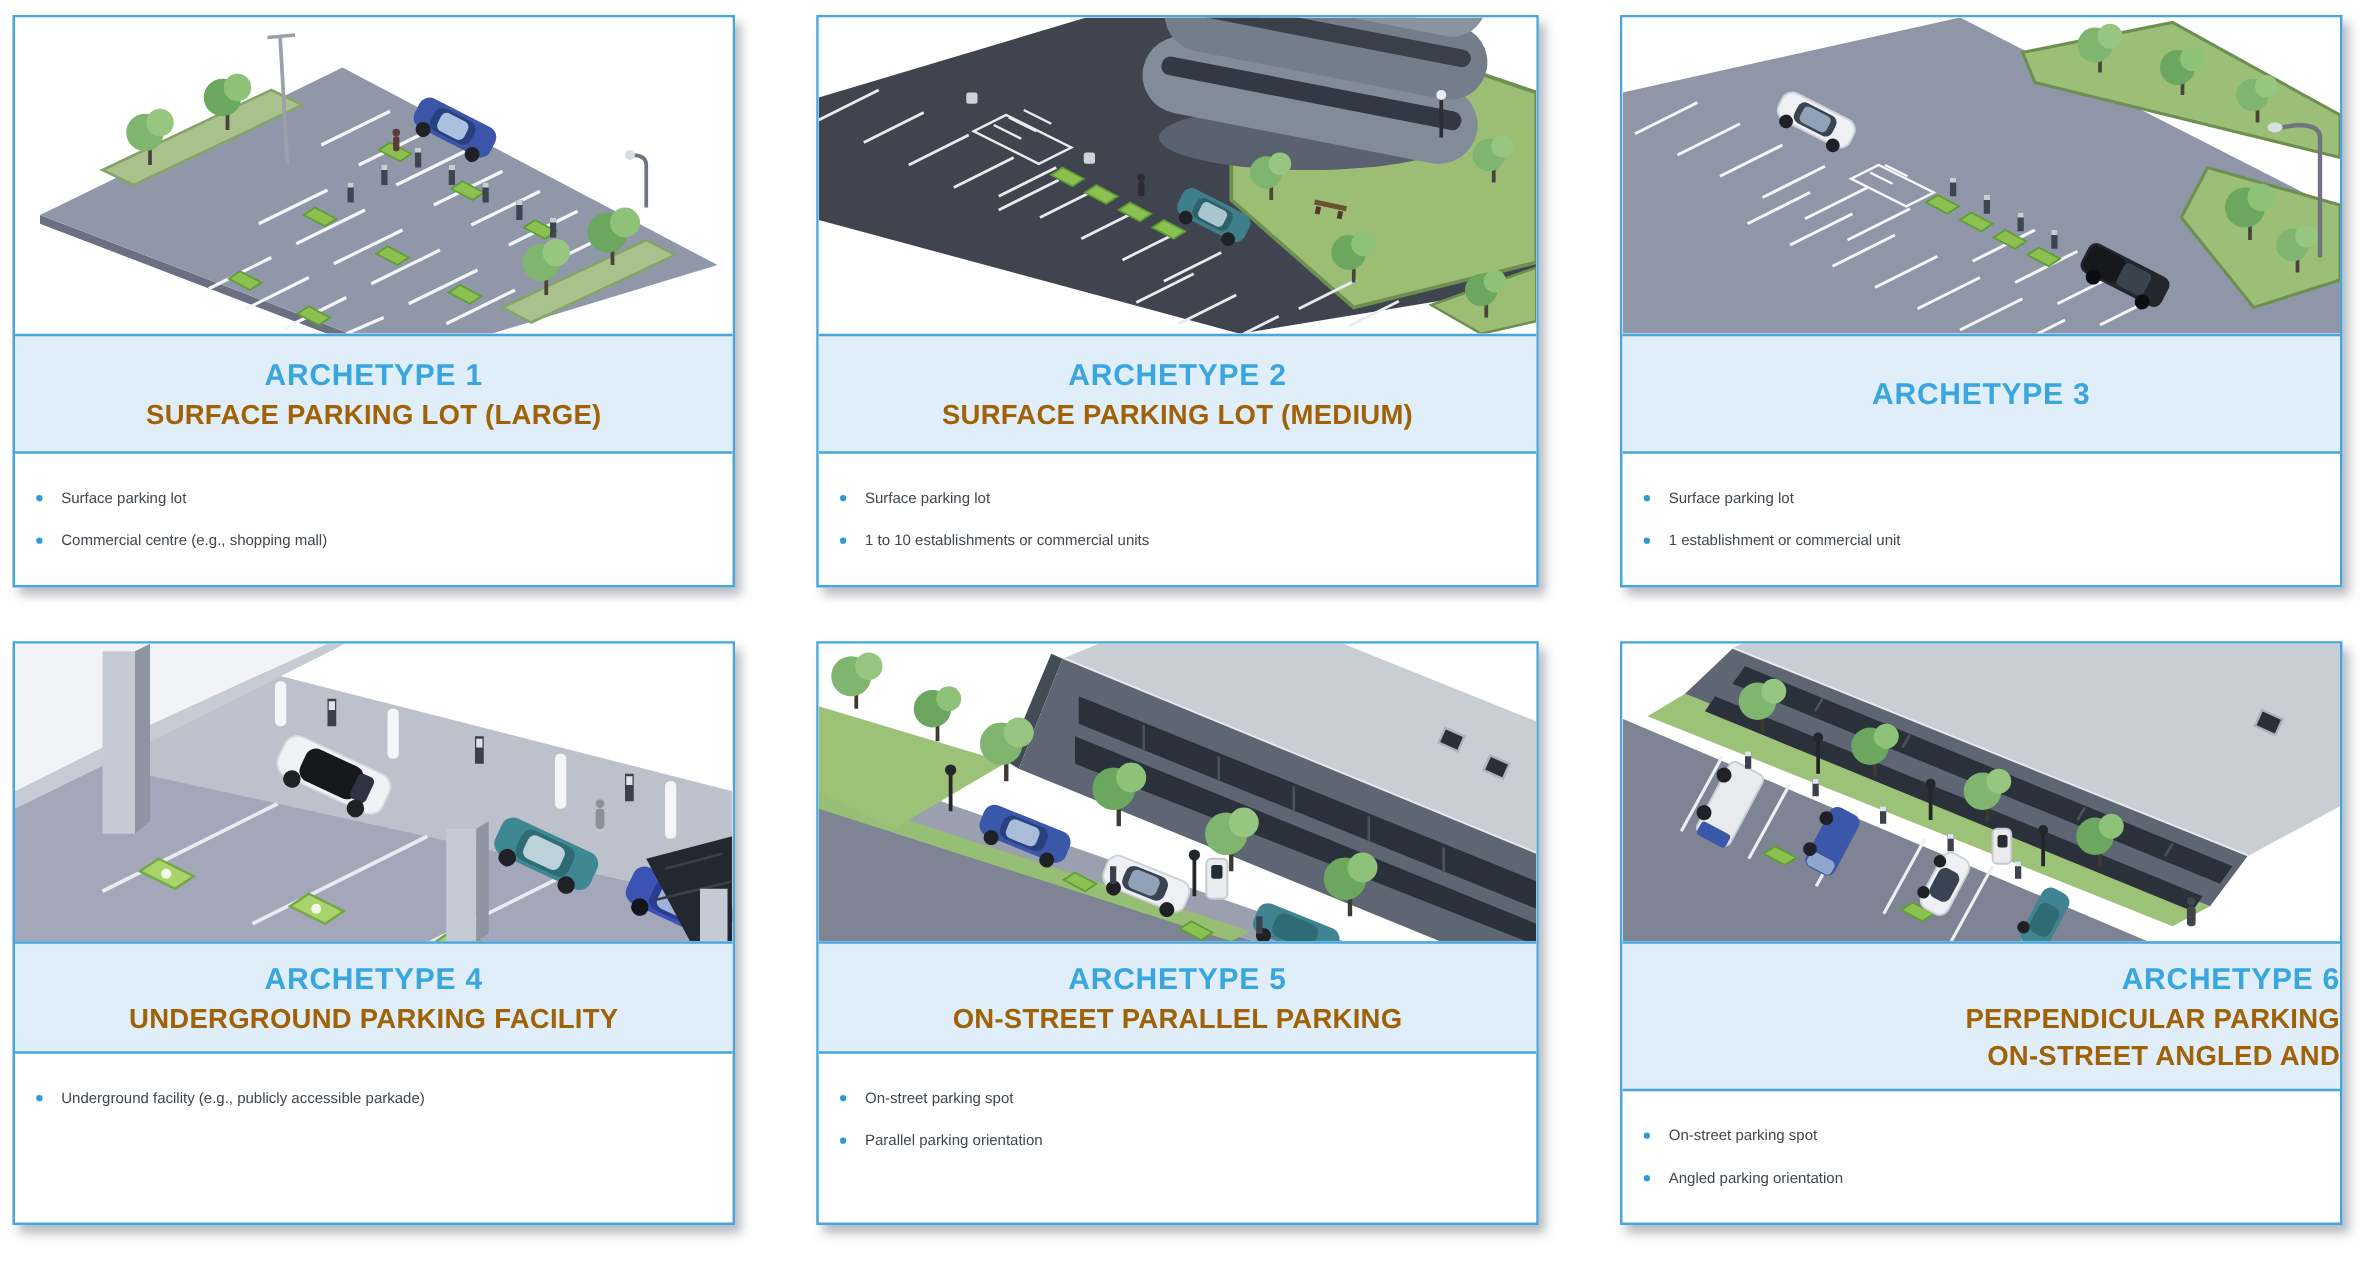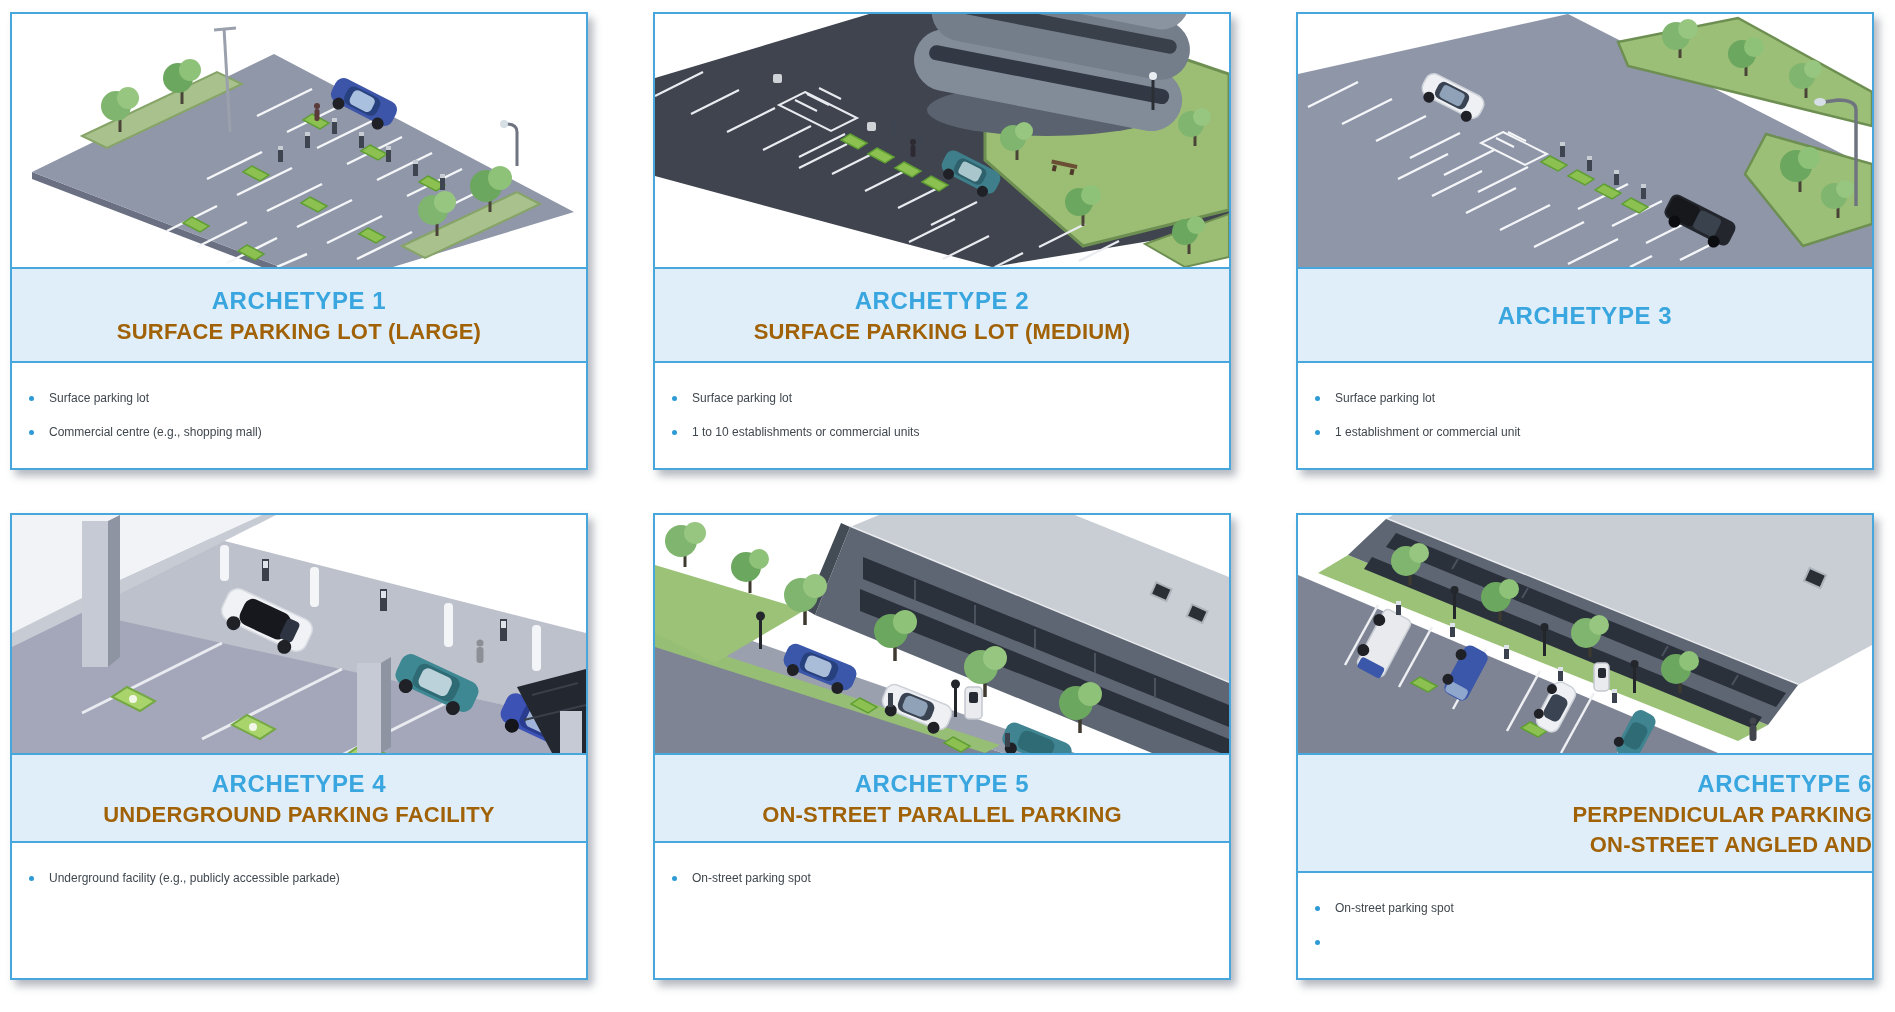--- a/index.html
+++ b/index.html
@@ -551,20 +551,24 @@
     </div>
     <div class="band">
       <div class="card-num">ARCHETYPE 5</div>
       <div class="card-sub">ON-STREET PARALLEL PARKING</div>
     </div>
     <ul class="bullets">
       <li>
           <span class="dot"></span>
           <span class="btext">On-street parking spot</span>
         </li>
+      <li>
+          <span class="dot"></span>
+          <span class="btext">Parallel parking orientation</span>
+        </li>
     </ul>
   </section>
 
   <section class="card r2 c3 card-6">
     <div class="illus" role="img" aria-label="Isometric street with a truck, van and cars parked at an angle in front of an office building, with charging posts, trees and a pedestrian">
       <svg width="574" height="238" viewBox="0 0 574 238">
         <polygon points="0,60 420,238 0,238" fill="#7e8494"></polygon>
         <polygon points="50,40 470,210 440,226 20,58" fill="#9cc278"></polygon>
         <polygon points="88,4 500,170 574,130 574,0 200,-60" fill="#c9ced5"></polygon>
         <path d="M88,4 L500,170" stroke="#e9ebee" stroke-width="3" fill="none"></path>
@@ -677,17 +681,18 @@
       <div class="card-sub">PERPENDICULAR PARKING</div>
       <div class="card-sub">ON-STREET ANGLED AND</div>
     </div>
     <ul class="bullets">
       <li>
           <span class="dot"></span>
           <span class="btext">On-street parking spot</span>
         </li>
       <li>
           <span class="dot"></span>
+          <span class="btext">Angled parking orientation</span>
         </li>
     </ul>
   </section>
 
 </div>
 
 </body></html>

